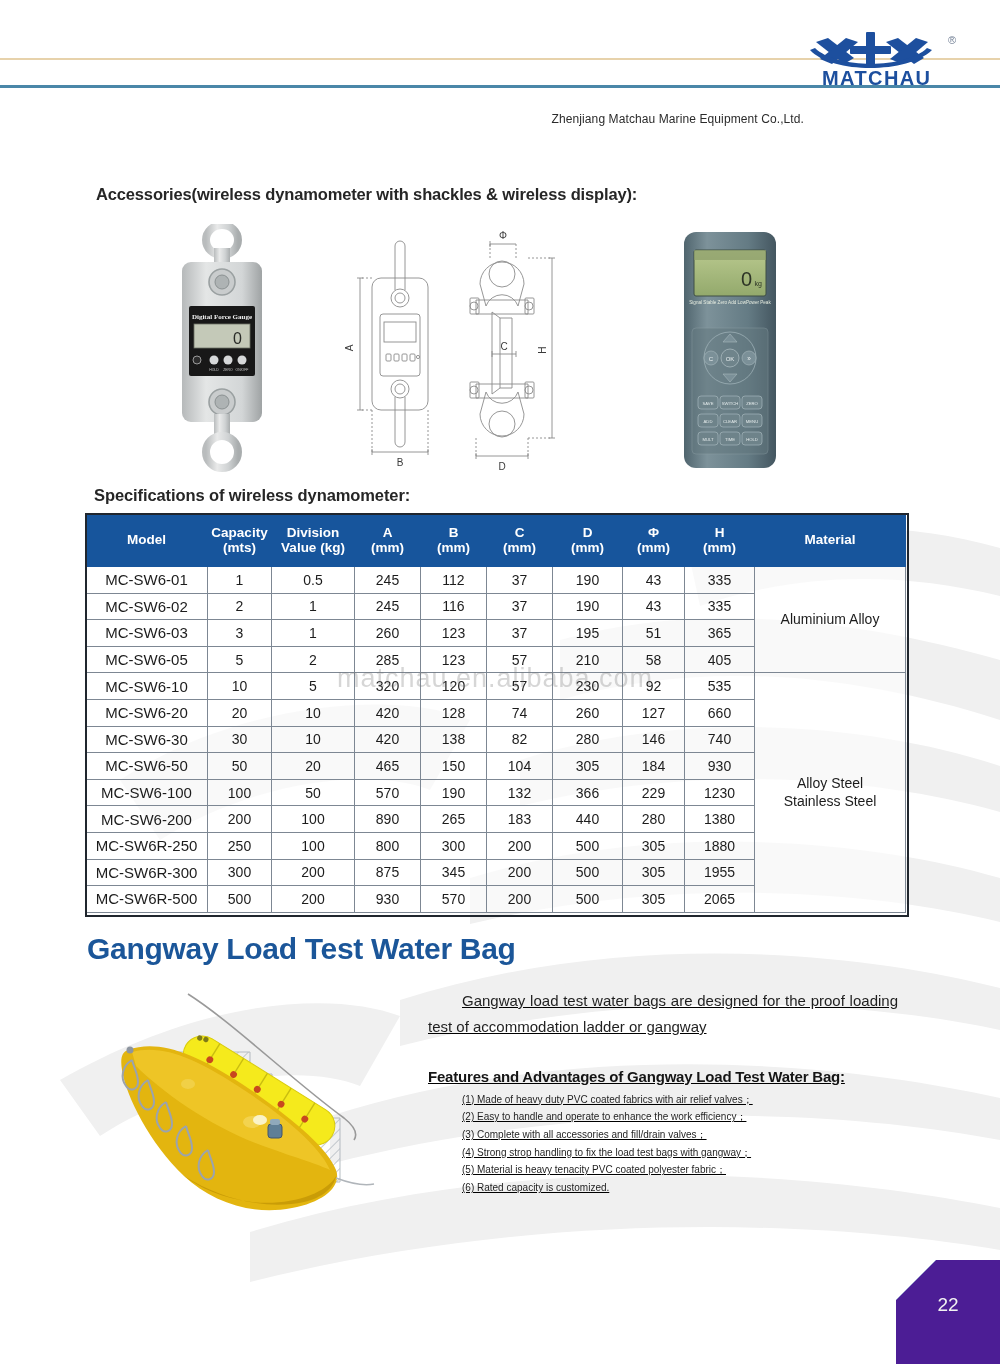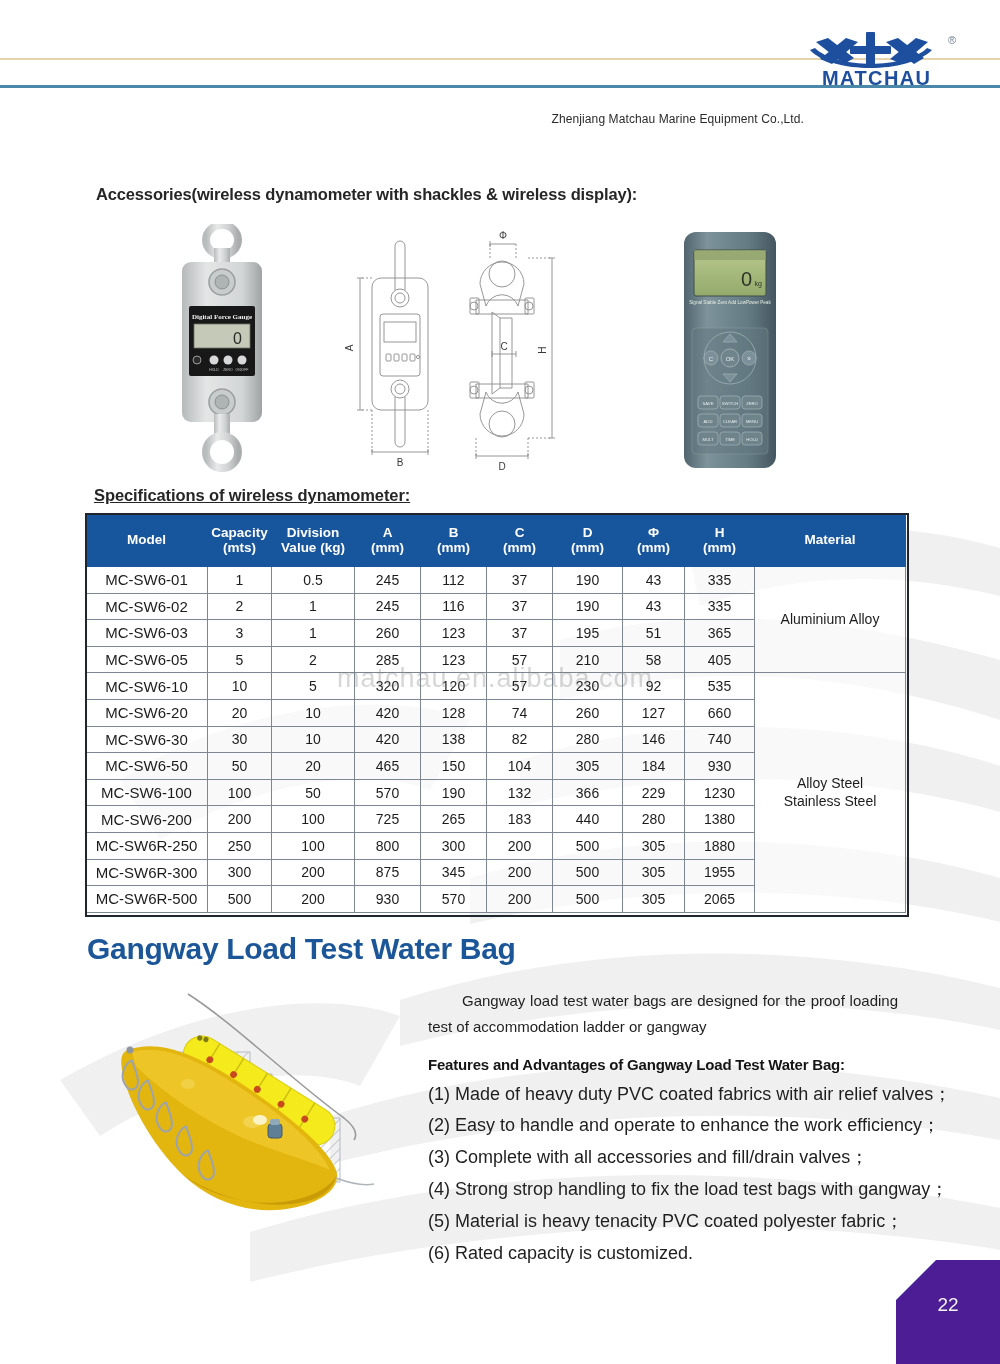--- a/index.html
+++ b/index.html
@@ -83,21 +83,20 @@
     white-space: nowrap;
   }
   .h-specs {
     position: absolute;
     left: 94px; top: 486px;
     font-size: 16.5px;
     font-weight: bold;
     color: #262626;
     letter-spacing: -.1px;
     white-space: nowrap;
-    text-decoration: underline;
   }
 
   
   .products {
     position: absolute;
     left: 90px; top: 222px;
     width: 820px; height: 255px;
   }
   .prod-photo   { position: absolute; left: 62px;  top: 2px;  width: 140px; height: 250px; }
   .prod-drawing { position: absolute; left: 250px; top: 4px;  width: 230px; height: 248px; }
@@ -186,42 +185,44 @@
     position: absolute;
     left: 92px; top: 988px;
     width: 330px; height: 250px;
   }
   .bag-image svg { width: 100%; height: 100%; display: block; }
 
   .gw-text {
     position: absolute;
     left: 428px; top: 988px;
     width: 470px;
+    text-decoration: underline;
   }
   .gw-intro {
     font-size: 15px;
     color: #1f1f1f;
     line-height: 1.72;
     text-align: justify;
     text-indent: 34px;
   }
   .gw-feat-title {
-    margin-top: 16px;
+    margin-top: 28px;
     font-size: 15px;
     font-weight: bold;
     color: #151515;
     letter-spacing: -.2px;
     white-space: nowrap;
   }
   .gw-list { margin-top: 6px; }
   .gw-item {
-    font-size: 18px;
+    font-size: 10px;
     color: #1f1f1f;
     line-height: 1.77;
     white-space: nowrap;
+    margin-left: 34px;
   }
 
   
   .page-num-box {
     position: absolute;
     right: 0; bottom: 0;
     width: 104px; height: 104px;
     background: #4c1d95;
     z-index: 4;
   }
@@ -640,21 +641,21 @@
           <td>190</td>
           <td>132</td>
           <td>366</td>
           <td>229</td>
           <td>1230</td>
         </tr>
         <tr>
           <td class="model">MC-SW6-200</td>
           <td>200</td>
           <td>100</td>
-          <td>725</td>
+          <td>890</td>
           <td>265</td>
           <td>183</td>
           <td>440</td>
           <td>280</td>
           <td>1380</td>
         </tr>
         <tr>
           <td class="model">MC-SW6R-250</td>
           <td>250</td>
           <td>100</td>

